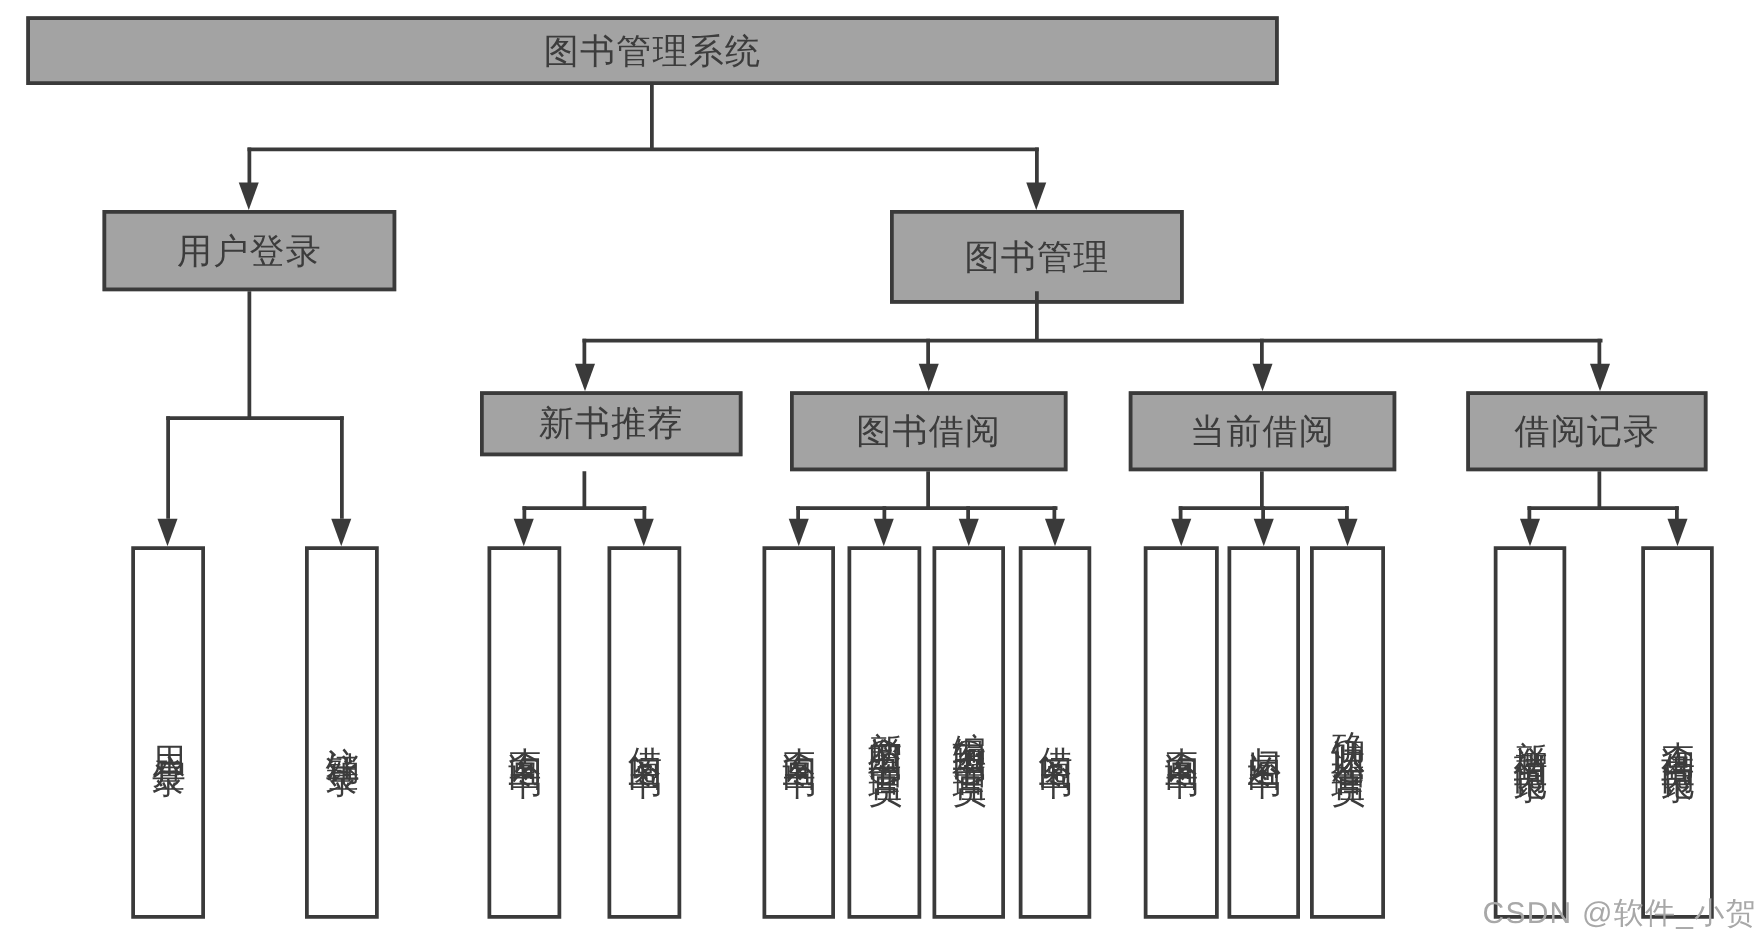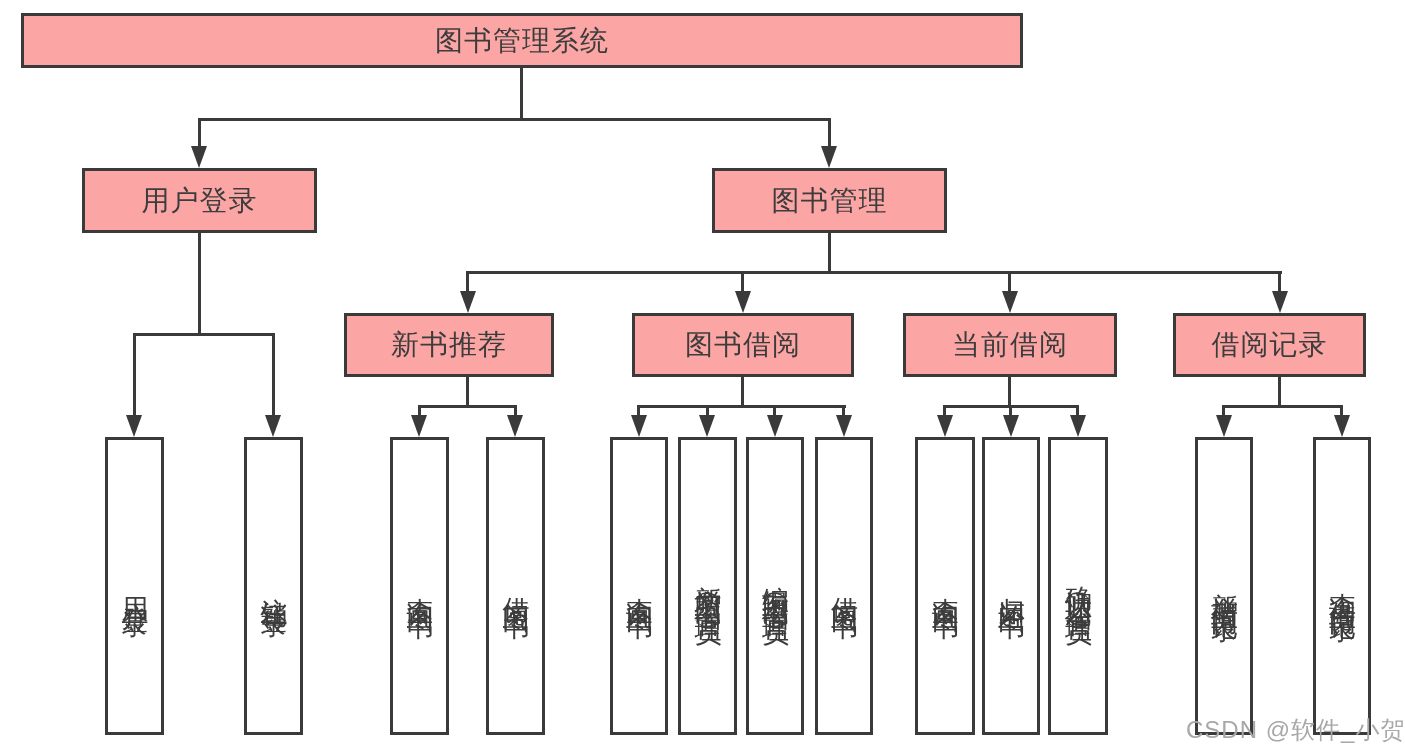--- a/index.html
+++ b/index.html
@@ -8,21 +8,21 @@
     --watermark-color:#a8a8a8;
     --bg-color:#ffffff;
   }
   html,body{margin:0;padding:0;background:var(--bg-color);}
   .canvas{
     position:relative;width:1405px;height:747px;background:var(--bg-color);
     font-family:"Liberation Sans", sans-serif;color:var(--text-color);overflow:hidden;
   }
   .hbox{
     position:absolute;box-sizing:border-box;border:3px solid var(--line-color);
-    background:#fca5a5;display:flex;align-items:center;justify-content:center;
+    background:#a3a3a3;display:flex;align-items:center;justify-content:center;
   }
   .hbox span{font-size:28px;letter-spacing:1px;white-space:nowrap;}
   .vbox{
     position:absolute;box-sizing:border-box;border:3px solid var(--line-color);
     background:#fff;display:flex;align-items:center;justify-content:center;
     top:437px;height:298px;
   }
   .vbox span{
     writing-mode:vertical-rl;text-orientation:mixed;
     font-size:27px;letter-spacing:5px;line-height:1;white-space:nowrap;
@@ -44,25 +44,25 @@
 
 <div class="canvas">
 
   <div class="hbox" style="left:21px;top:13px;width:1002px;height:55px">
     <span>图书管理系统</span>
   </div>
 
   <div class="hbox" style="left:82px;top:168px;width:235px;height:65px">
     <span>用户登录</span>
   </div>
-  <div class="hbox" style="left:712px;top:168px;width:235px;height:65px">
+  <div class="hbox" style="left:712px;top:168px;width:235px;height:75px">
     <span>图书管理</span>
   </div>
 
-  <div class="hbox" style="left:344px;top:313px;width:210px;height:64px">
+  <div class="hbox" style="left:384px;top:313px;width:210px;height:52px">
     <span>新书推荐</span>
   </div>
   <div class="hbox" style="left:903px;top:313px;width:214px;height:64px">
     <span>当前借阅</span>
   </div>
   <div class="hbox" style="left:632px;top:313px;width:222px;height:64px">
     <span>图书借阅</span>
   </div>
   <div class="hbox" style="left:1173px;top:313px;width:193px;height:64px">
     <span>借阅记录</span>

